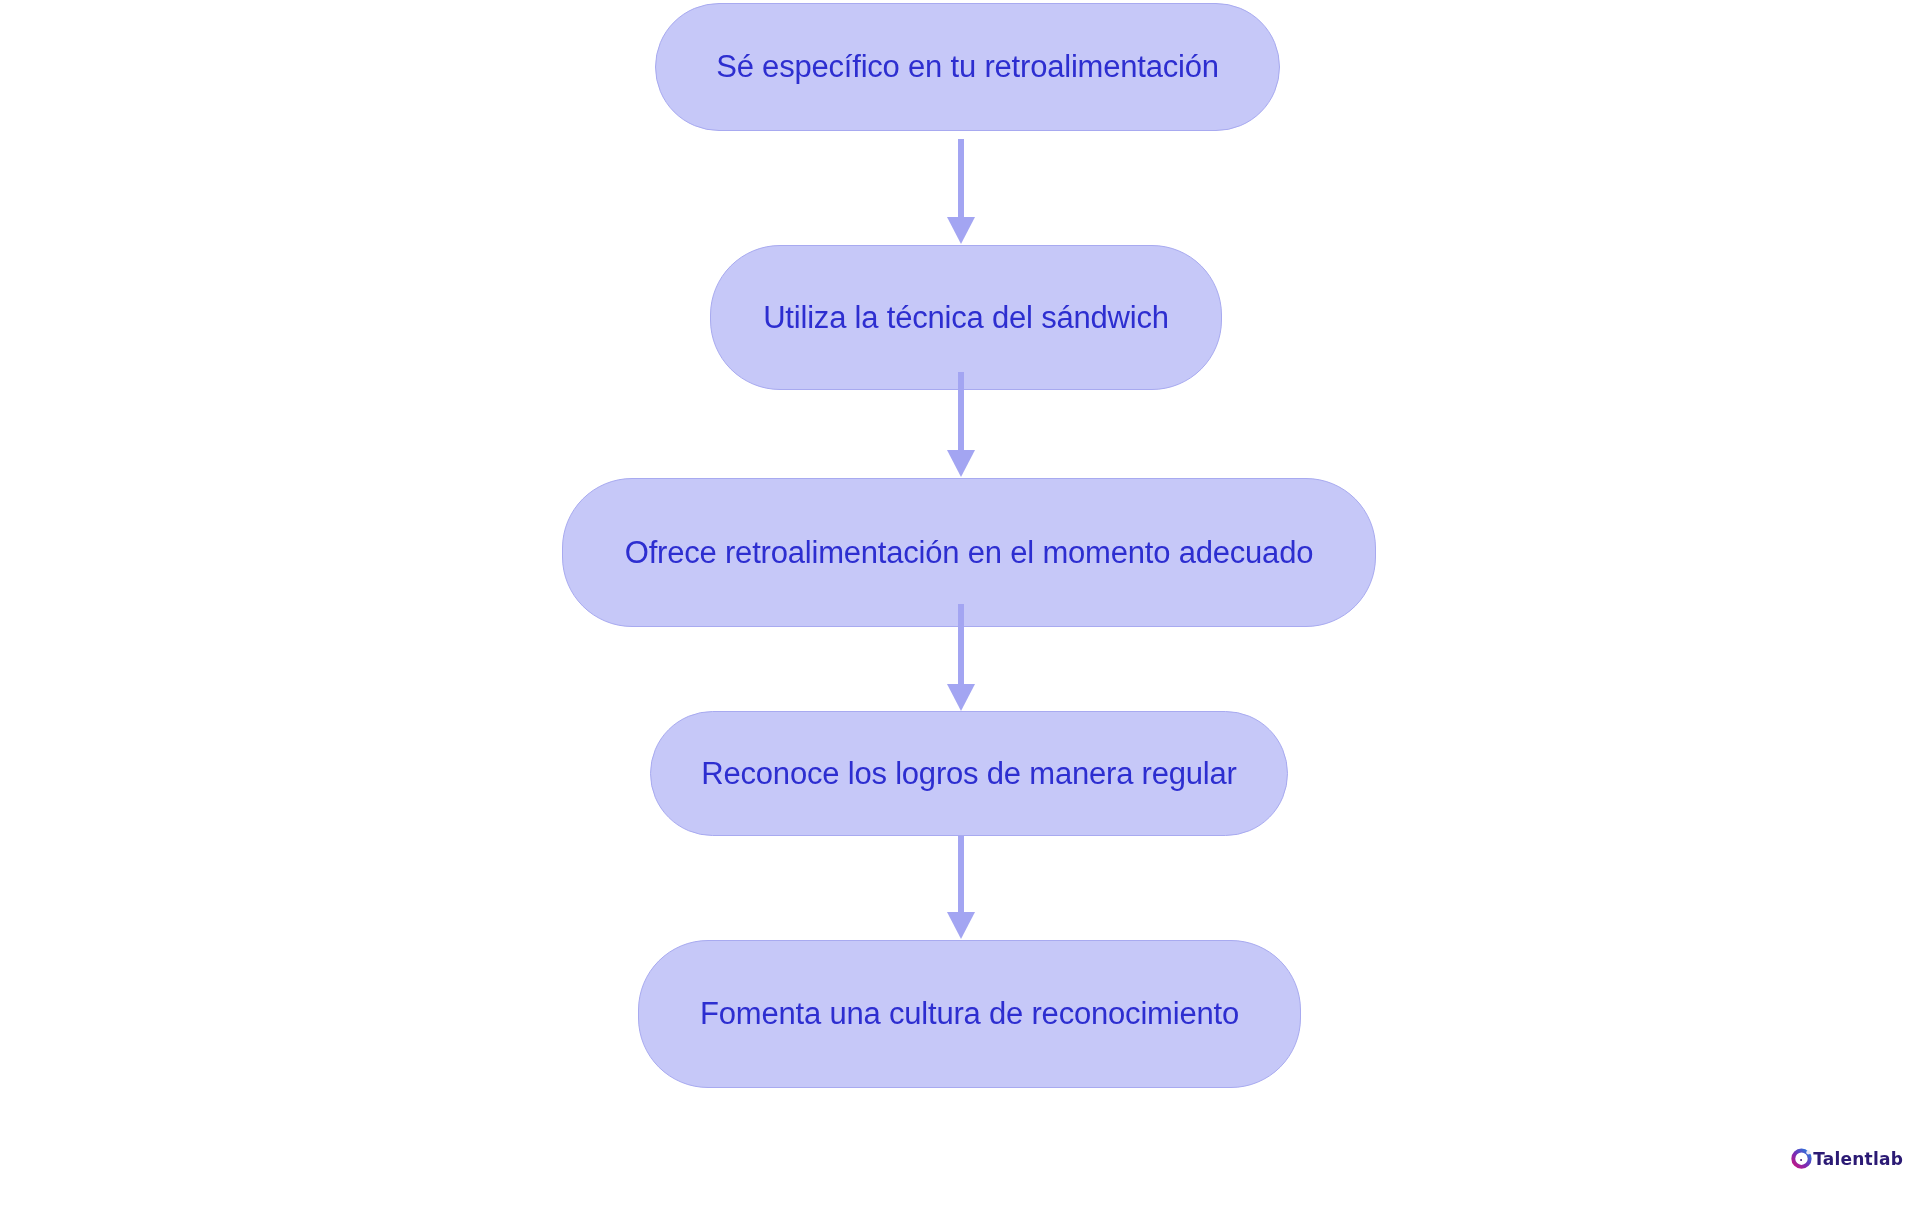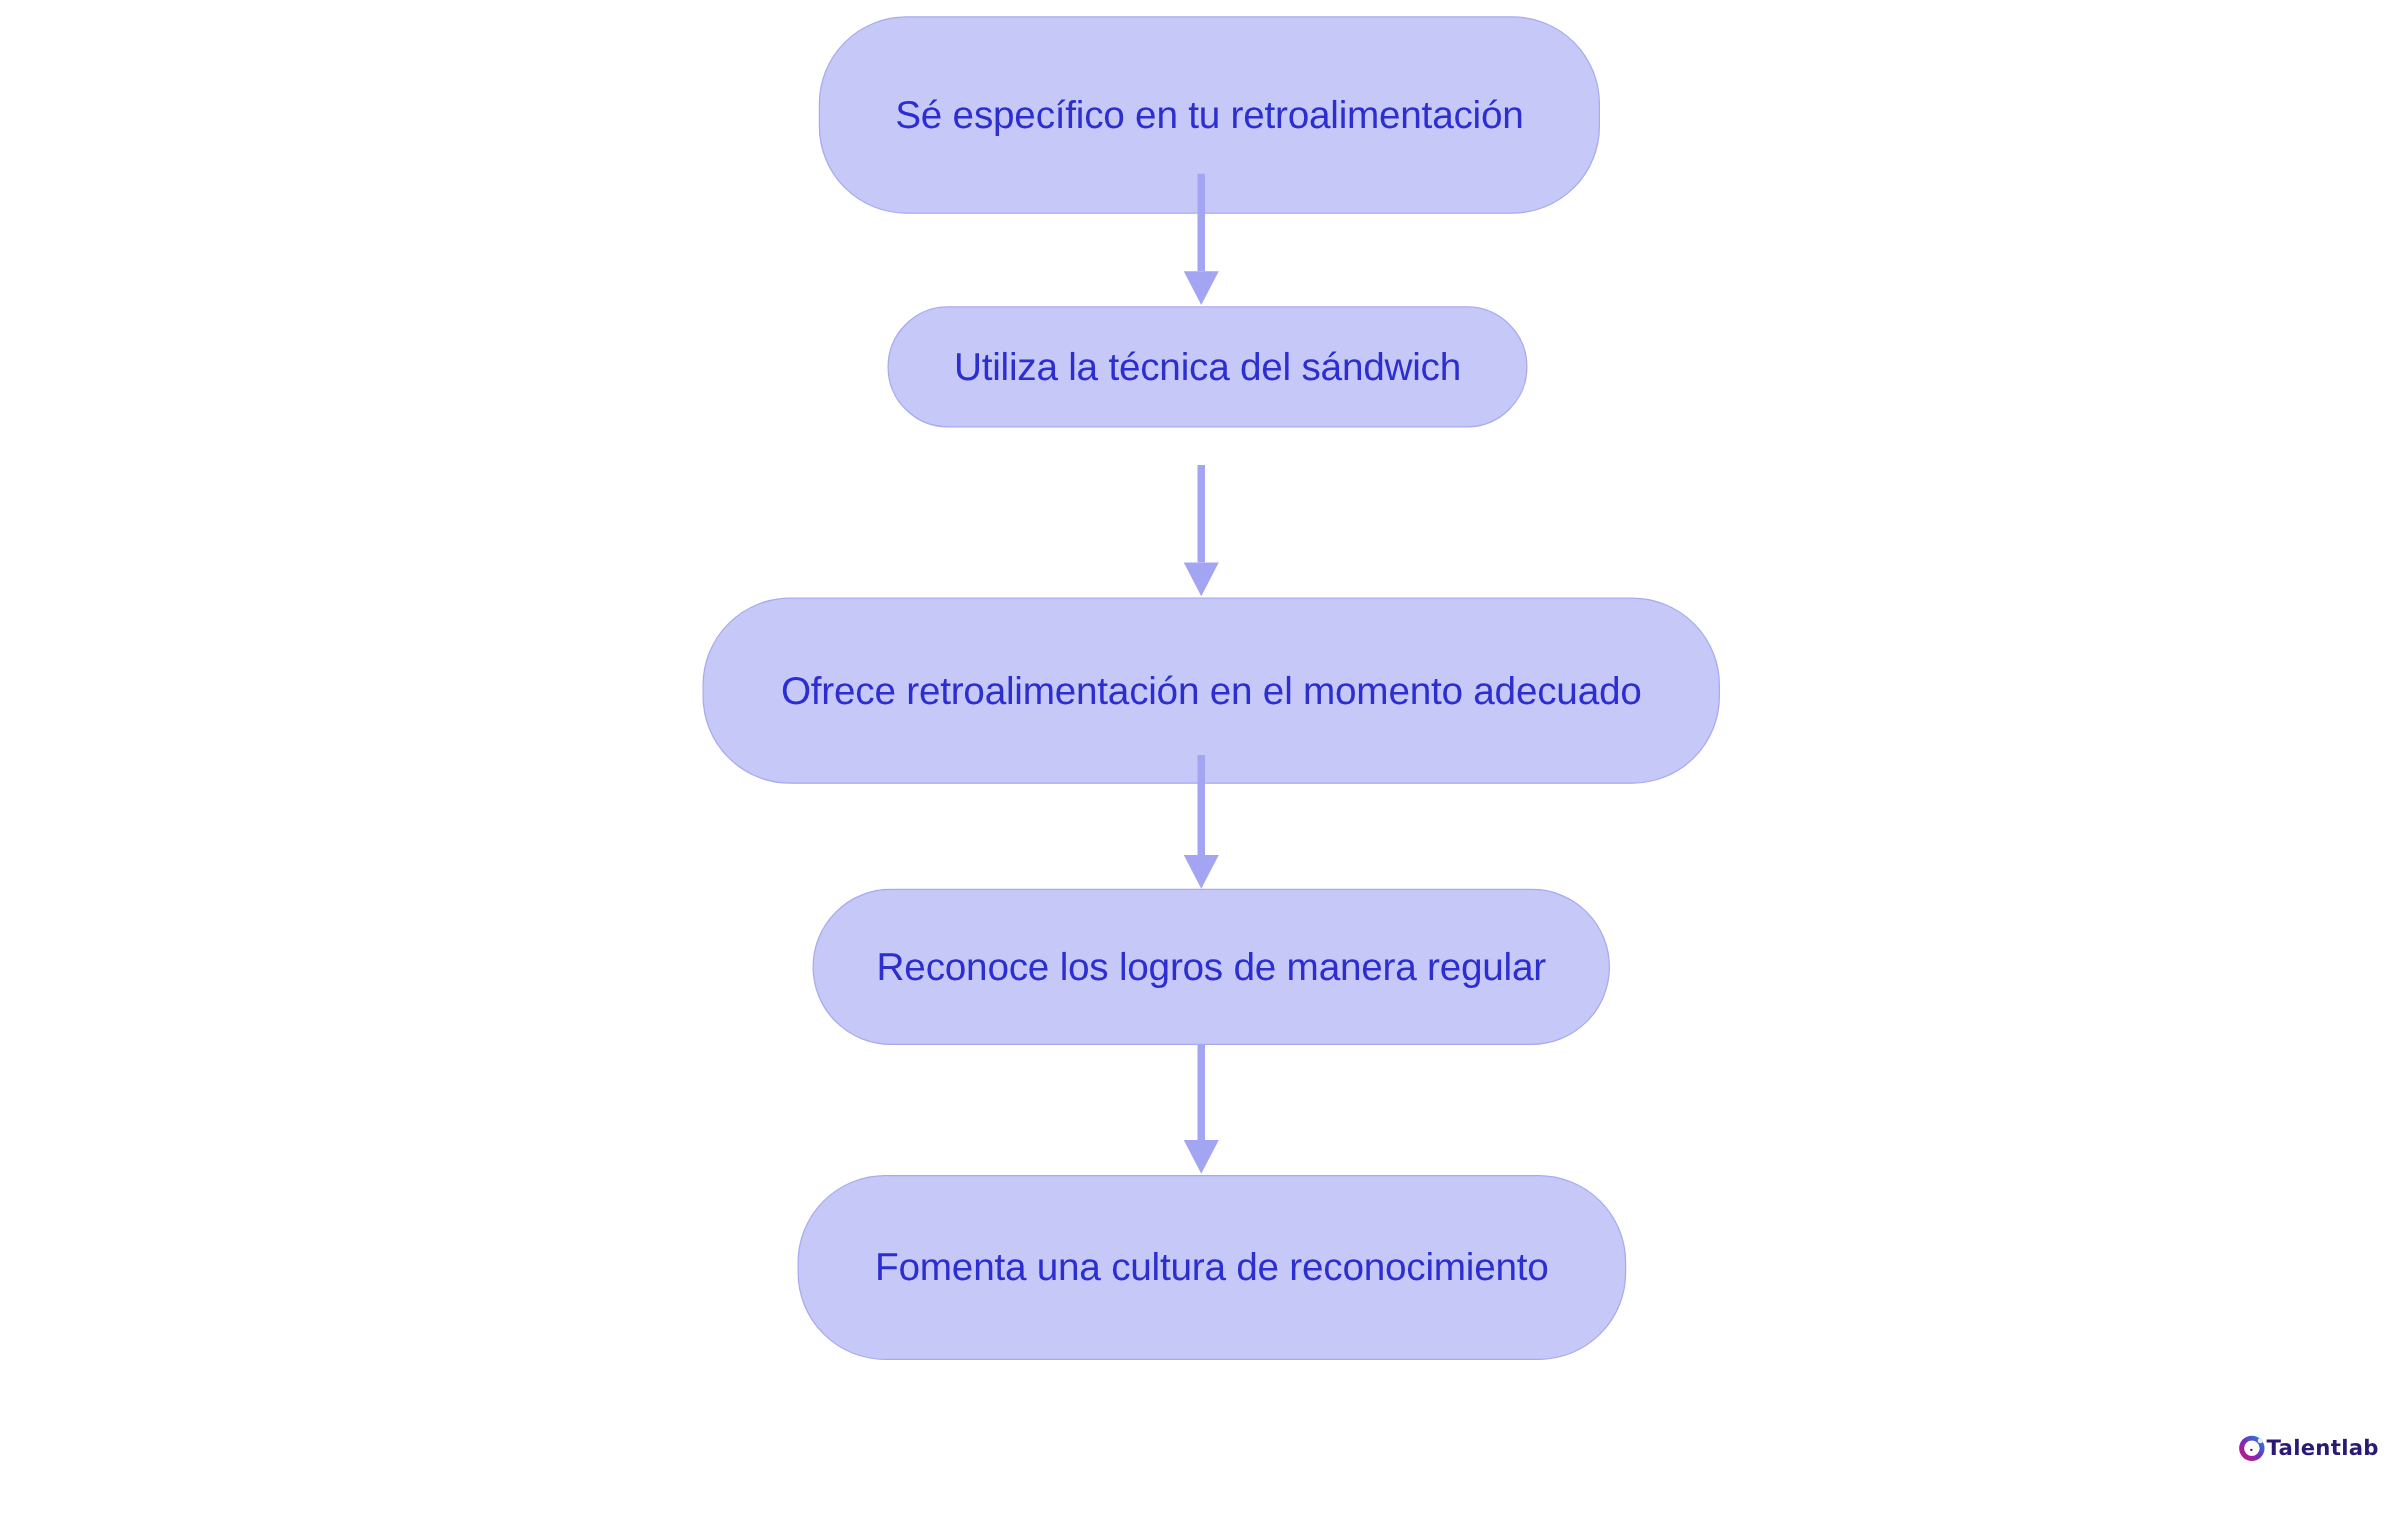--- a/index.html
+++ b/index.html
@@ -39,22 +39,22 @@
     color: #2d2ed0;
     font-family: "Liberation Sans", sans-serif;
     font-size: 31px;
     font-weight: 400;
     letter-spacing: -0.2px;
     line-height: 1.15;
     white-space: nowrap;
   }
 
   
-  .node-1 { left: 655px;  top: 13px;   width: 625px; height: 158px; }
-  .node-2 { left: 710px;  top: 245px;  width: 512px; height: 97px; }
+  .node-1 { left: 655px;  top: 3px;   width: 625px; height: 128px; }
+  .node-2 { left: 710px;  top: 245px;  width: 512px; height: 145px; }
   .node-3 { left: 562px;  top: 478px;  width: 814px; height: 149px; }
   .node-4 { left: 650px;  top: 711px;  width: 638px; height: 125px; }
   .node-5 { left: 638px;  top: 940px;  width: 663px; height: 148px; }
 
   
   .connector {
     position: absolute;
     left: 961px;
     width: 6px;
     transform: translateX(-50%);

